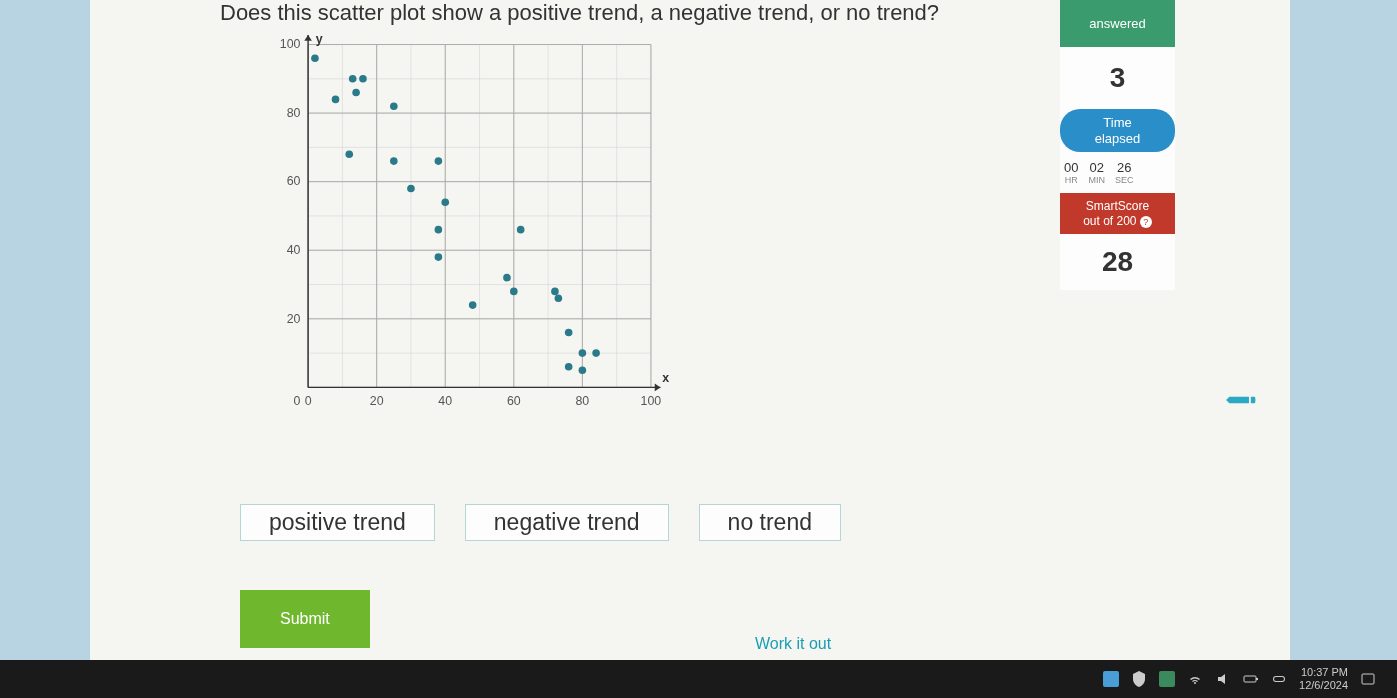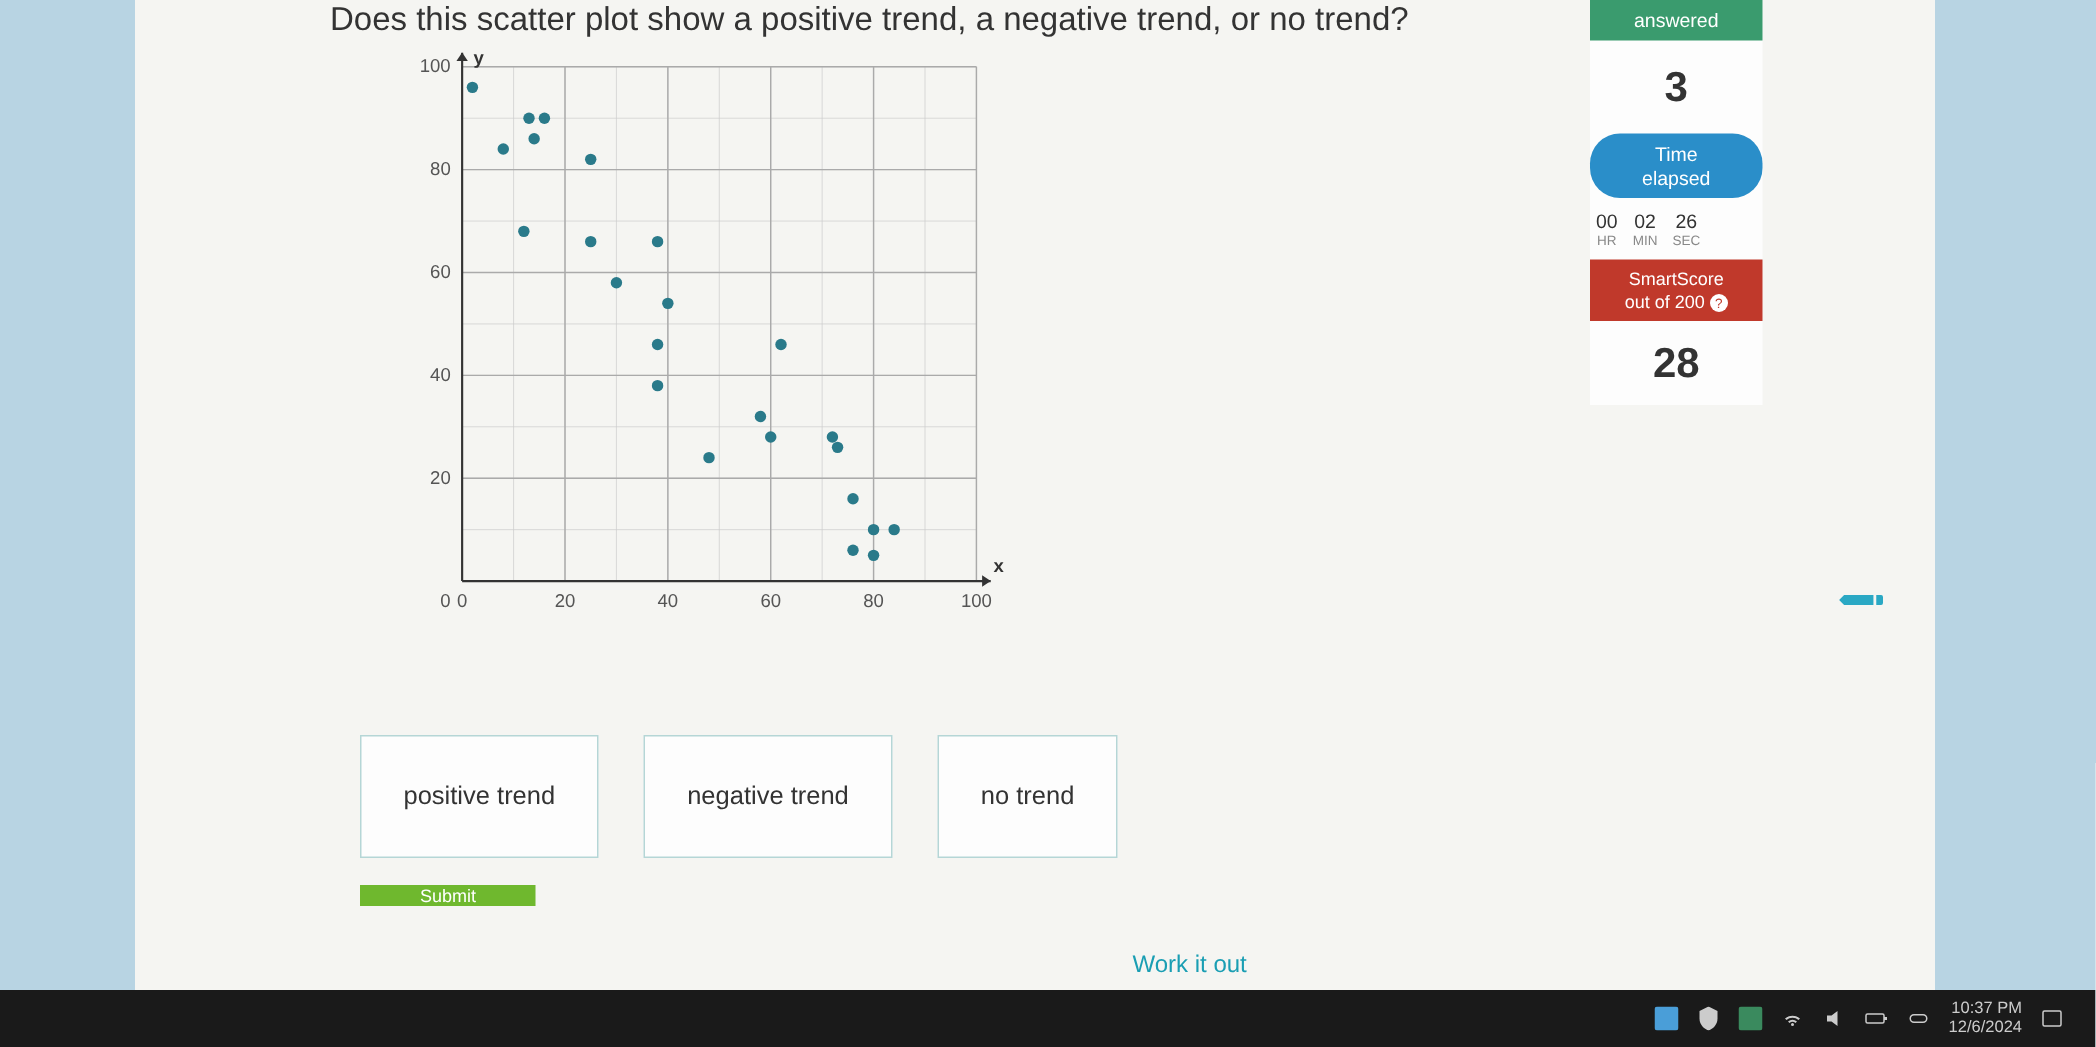--- a/index.html
+++ b/index.html
@@ -38,34 +38,35 @@
     .answers {
       position: absolute;
       top: 490px;
       left: 150px;
       display: flex;
       gap: 30px;
     }
     .answer-btn {
       border: 1px solid #b5d6d6;
       background: #fdfdfd;
-      padding: 30px 28px;
-      font-size: 17px;
+      padding: 4px 28px;
+      font-size: 23px;
       color: #333;
       cursor: pointer;
+      margin-top: 14px;
     }
     .submit-btn {
       position: absolute;
       top: 590px;
       left: 150px;
       background: #6fb82e;
       color: white;
       border: none;
-      padding: 0 40px;
-      font-size: 12px;
+      padding: 20px 40px;
+      font-size: 16px;
       cursor: pointer;
       border-radius: 0;
     }
     .work-it-out {
       position: absolute;
       top: 635px;
       left: 665px;
       color: #1a9eb3;
       font-size: 16px;
     }
@@ -77,21 +78,21 @@
       font-size: 15px;
     }
     .sidebar {
       position: absolute;
       right: 115px;
       top: 0;
       width: 115px;
       background: #fdfdfd;
     }
     .sb-box { text-align: center; }
-    .sb-answered { background: #3a9b6e; color: white; padding: 6px; font-size: 13px; }
+    .sb-answered { background: #3a9b6e; color: white; padding: 16px; font-size: 13px; }
     .sb-count { font-size: 28px; font-weight: bold; padding: 15px 0; color: #333; }
     .sb-time-label { background: #2a8ec9; color: white; padding: 6px; font-size: 13px; line-height: 1.2; border-radius: 20px; }
     .sb-timer { display: flex; justify-content: flex-start; padding: 8px 4px; font-size: 13px; color: #333; gap: 10px; }
     .sb-timer .col { text-align: center; }
     .sb-timer .lab { font-size: 9px; color: #888; display: block; }
     .sb-smartscore { background: #c0392b; color: white; padding: 6px; font-size: 12px; line-height: 1.2; }
     .sb-smartscore .q { background: #fff; color: #c0392b; border-radius: 50%; width: 12px; height: 12px; display: inline-block; font-size: 9px; line-height: 12px; }
     .sb-score { font-size: 28px; font-weight: bold; padding: 12px 0; color: #333; }
     .pencil-icon {
       position: absolute;

